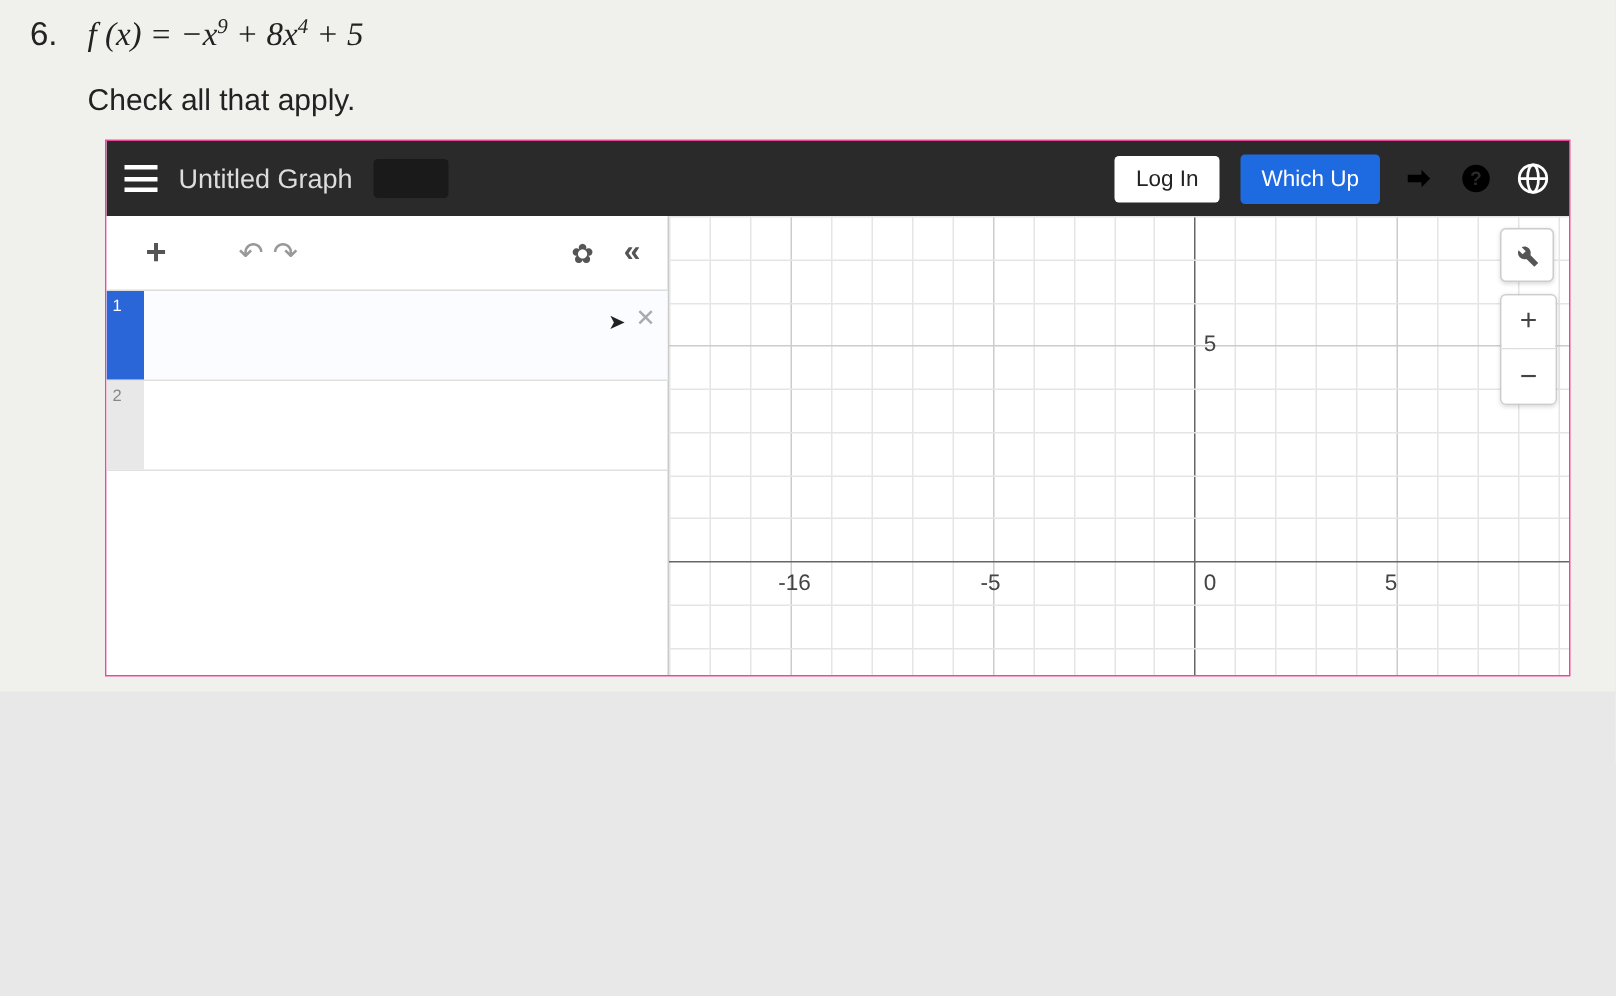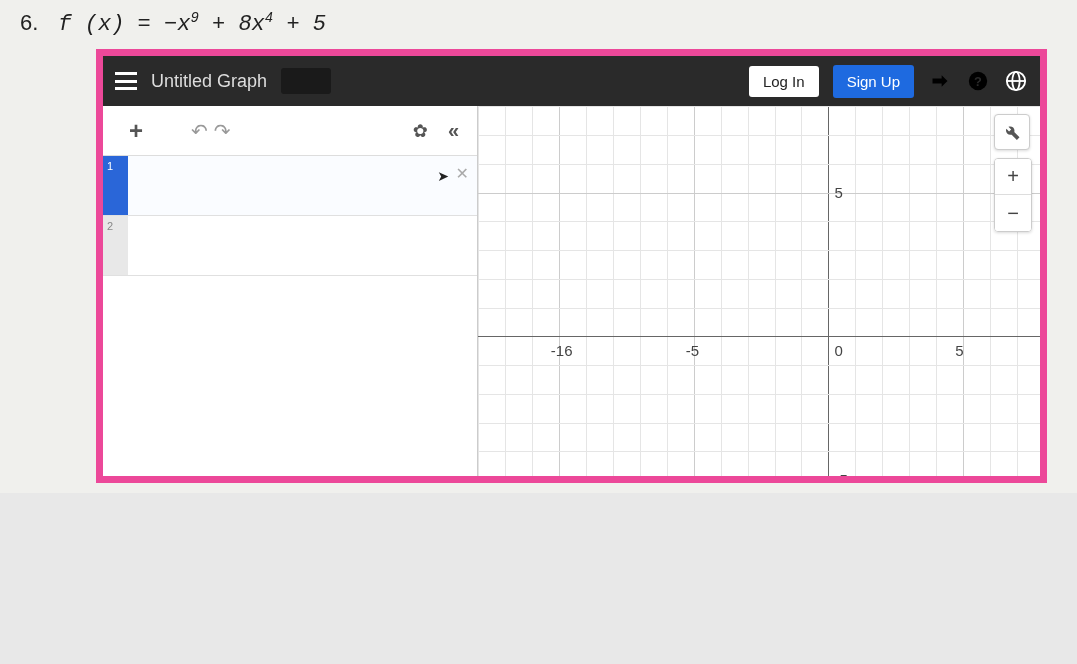--- a/index.html
+++ b/index.html
@@ -28,37 +28,37 @@
       flex: 1;
     }
     .q-text {
       font-size: 22px;
       font-weight: bold;
       color: #222;
       margin-bottom: 6px;
     }
     .q-formula {
       font-size: 22px;
-      font-family: Liberation Mono, monospace;
+      font-family: Liberation Serif, serif;
       font-style: italic;
       color: #222;
-      margin-bottom: 6px;
+      margin-bottom: 20px;
     }
     .q-formula sup { font-size: 14px; }
     .q-sub {
       font-size: 20px;
       color: #222;
       margin-bottom: 8px;
     }
     .app-frame {
-      margin-left: 76px;
+      margin-left: 50px;
       margin-right: 10px;
-      border: 7px solid #ec4899;
-      background: #fff;
-      height: 434px;
+      border: 1px solid #ec4899;
+      background: #fff;
+      height: 358px;
       position: relative;
       overflow: hidden;
     }
     .app-header {
       background: #2a2a2a;
       height: 50px;
       display: flex;
       align-items: center;
       padding: 0 12px;
       gap: 14px;
@@ -245,35 +245,36 @@
     .zoom-btn:last-child { border-bottom: none; }
   </style>
 </head>
 <body>
 
 <div class="page-wrap">
   <div class="question-header">
     <div class="q-num">6.</div>
     <div class="q-body">
       <div class="q-formula"><span>f</span> (<span>x</span>) = −<span>x</span><sup>9</sup> + 8<span>x</span><sup>4</sup> + 5</div>
+      <div class="q-sub">Check all that apply.</div>
     </div>
   </div>
 
   <div class="app-frame">
     <div class="app-header">
       <div class="hamburger-icon">
         <span></span>
           <span></span>
           <span></span>
       </div>
       <div class="app-title">Untitled Graph</div>
       <div class="title-extra"></div>
       <div class="spacer"></div>
       <button class="login-btn">Log In</button>
-      <button class="signup-btn">Sign Up</button>
+      <button class="signup-btn">Which Up</button>
       <div class="header-icon">
         <svg width="20" height="20" viewBox="0 0 24 24">
             <path d="M14 9V5l7 7-7 7v-4H3V9h11z"></path>
           </svg>
       </div>
       <div class="header-icon">
         <svg width="22" height="22" viewBox="0 0 24 24">
             <circle cx="12" cy="12" r="10"></circle>
             <text x="12" y="17" text-anchor="middle" fill="#2a2a2a" font-size="14" font-weight="bold">?</text>
           </svg>

